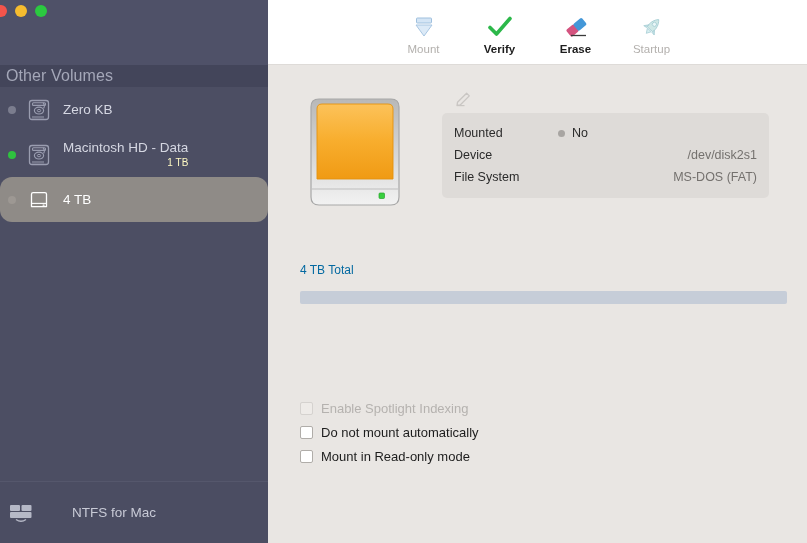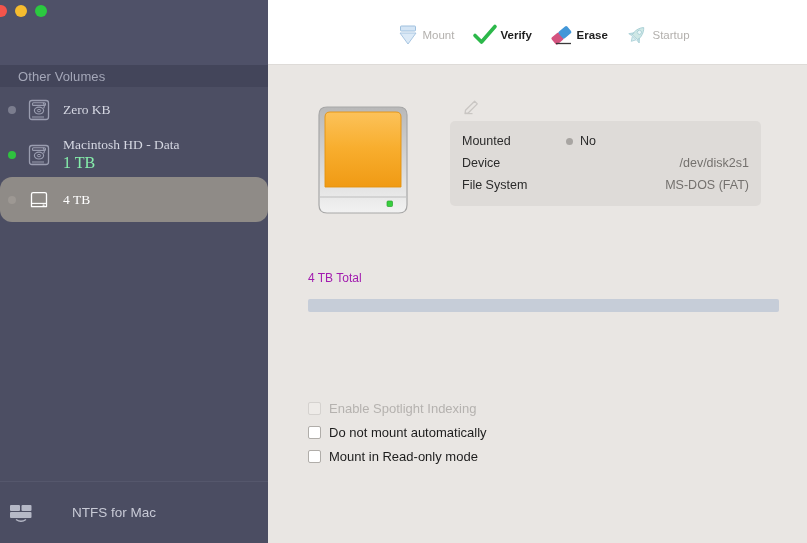--- a/index.html
+++ b/index.html
@@ -58,38 +58,36 @@
 
   .section-header {
     height: 22px;
     background: #43455a;
     display: flex;
     align-items: center;
     padding-left: 6px;
     flex: 0 0 22px;
   }
   .section-header-label {
-    font-size: 13px;
+    font-size: 16px;
     color: #a4a7b8;
     letter-spacing: 0.1px;
-    margin-left: 12px;
   }
 
   .volume-list {
     flex: 1 1 auto;
     overflow: hidden;
   }
 
   .volume-row {
     height: 45px;
     display: flex;
     align-items: center;
     padding-left: 8px;
     position: relative;
-    font-family: Liberation Serif, serif;
   }
   .volume-row.selected {
     background: #8f8b87;
     border-radius: 12px;
   }
 
   .status-dot {
     width: 8px;
     height: 8px;
     border-radius: 50%;
@@ -115,22 +113,23 @@
     flex-direction: column;
     justify-content: center;
     line-height: 1.28;
   }
   .vol-name {
     font-size: 13.5px;
     color: #d5d7e2;
   }
   .vol-name.sel { color: #ffffff; }
   .vol-sub {
-    font-size: 16px;
-    color: #86efac;
+    font-size: 10px;
+    color: #fef9c3;
+    text-align: right;
   }
 
   .sidebar-footer {
     height: 62px;
     flex: 0 0 62px;
     background: #4b4d62;
     display: flex;
     align-items: center;
     padding-left: 6px;
     border-top: 1px solid #55576c;
@@ -167,21 +166,21 @@
     border-bottom: 1px solid #dedbd8;
     display: flex;
     align-items: center;
     justify-content: center;
     gap: 20px;
   }
 
   .tb-item {
     width: 56px;
     display: flex;
-    flex-direction: row;
+    flex-direction: column;
     align-items: center;
     justify-content: flex-start;
     padding-top: 5px;
     gap: 3px;
   }
   .tb-icon {
     height: 26px;
     display: flex;
     align-items: center;
     justify-content: center;
@@ -193,21 +192,21 @@
     white-space: nowrap;
   }
   .tb-item.disabled .tb-label {
     color: #b3b0ad;
     font-weight: normal;
   }
 
   .content {
     flex: 1 1 auto;
     position: relative;
-    padding: 8px;
+    padding: 0;
   }
 
   
   .hero {
     display: flex;
     align-items: flex-start;
     padding: 22px 20px 0 32px;
   }
   .disk-hero {
     width: 110px;
@@ -266,34 +265,34 @@
     display: inline-block;
   }
 
   
   .capacity {
     padding: 0 20px 0 32px;
     margin-top: 44px;
   }
   .capacity-label {
     font-size: 12px;
-    color: #a21caf;
+    color: #0369a1;
     margin-bottom: 14px;
   }
   .capacity-bar {
     height: 13px;
     background: #c6cdd8;
     border-radius: 2px;
     width: 100%;
   }
 
   
   .options {
     position: absolute;
-    left: 40px;
+    left: 32px;
     bottom: 78px;
     display: flex;
     flex-direction: column;
     gap: 6px;
   }
   .opt-row {
     display: flex;
     align-items: center;
     gap: 8px;
     height: 18px;

